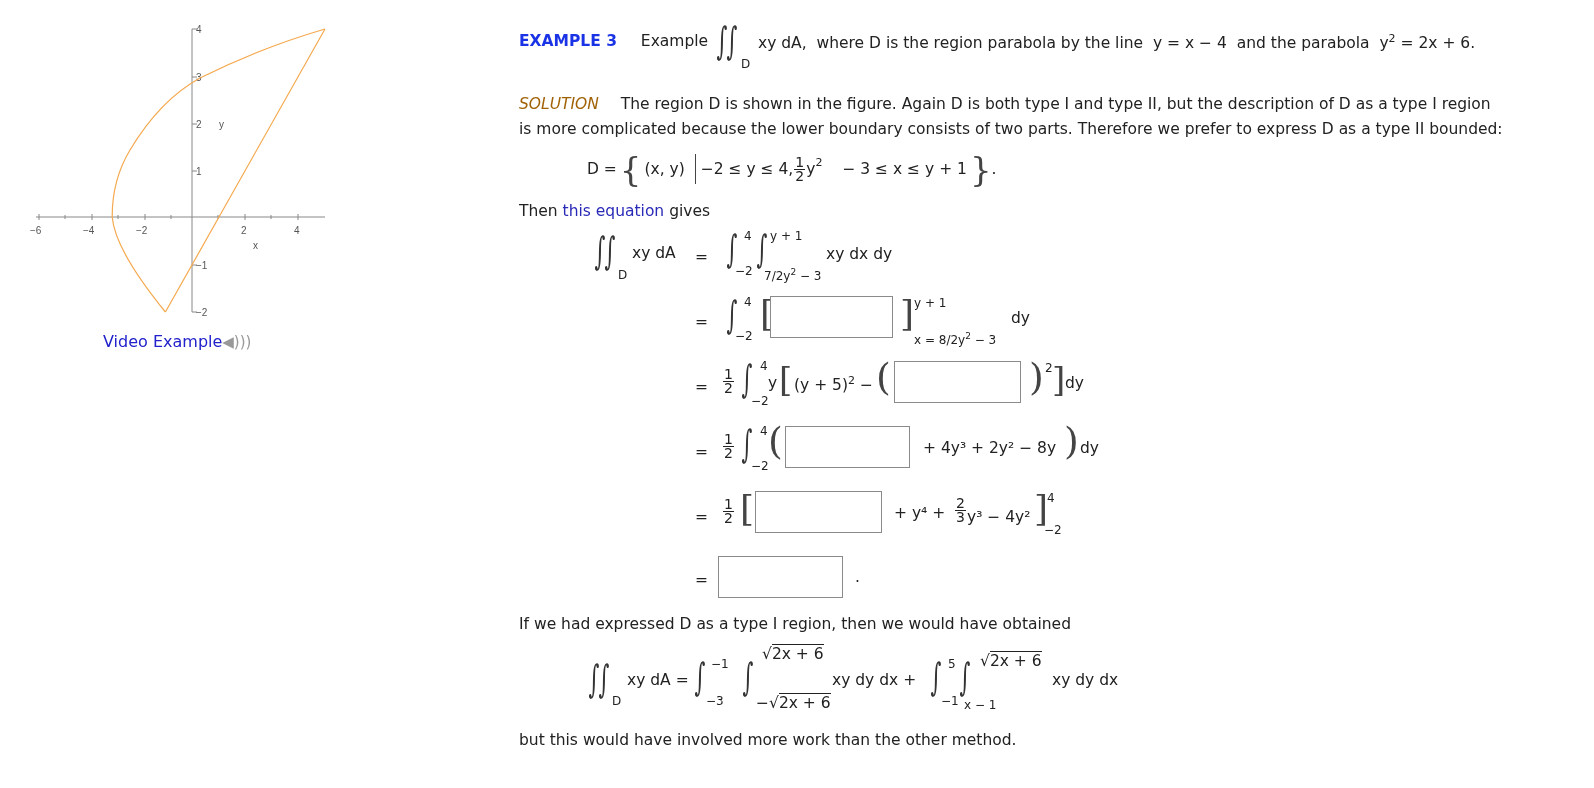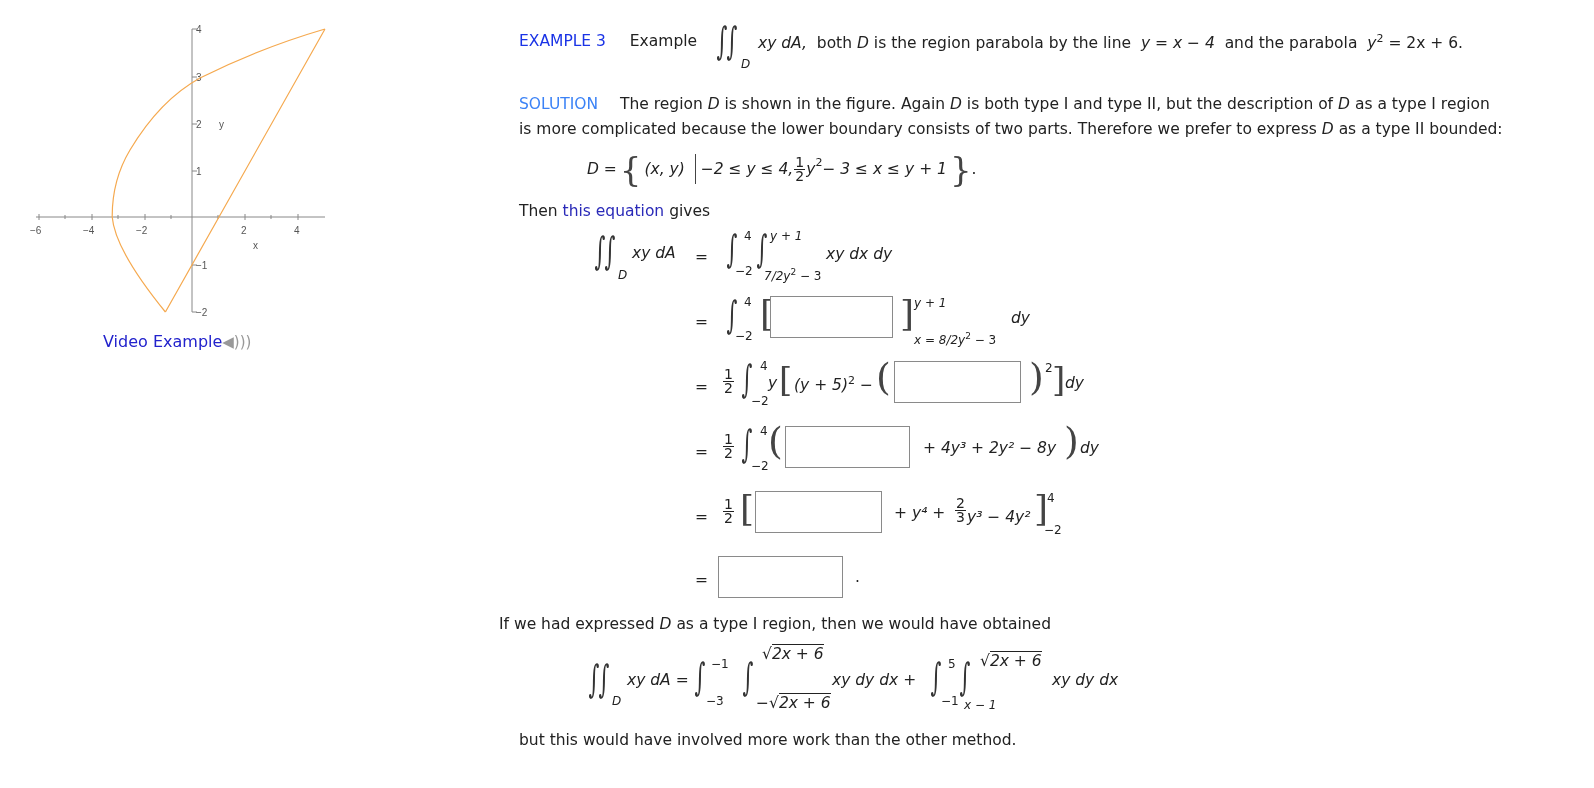--- a/index.html
+++ b/index.html
@@ -1,22 +1,22 @@
 <!DOCTYPE html>
 <html><head>
 <meta charset="utf-8">
 <style>
   html, body { margin:0; padding:0; background:#ffffff; }
   body { width:1594px; height:788px; position:relative; overflow:hidden;
          font-family:"DejaVu Sans", sans-serif; font-size:15.5px; color:#222; }
   .abs { position:absolute; white-space:nowrap; }
-  .it { font-style:italic; }
+  .it { }
   .blue { color:#1a1aff; }
   .link { color:#2a2ac0; }
-  .bold { font-weight:normal; }
+  .bold { font-weight:bold; }
   .sm { font-size:12px; }
   .int { font-family:"DejaVu Serif", serif; font-size:38px; font-weight:100; color:#333; line-height:1; transform:scaleX(0.55); display:inline-block; }
   .big { font-family:"DejaVu Serif", serif; font-weight:100; color:#444; line-height:1; }
   .box { position:absolute; border:1.5px solid #8a8a8a; background:#fff; box-sizing:border-box; }
   .frac { display:inline-flex; flex-direction:column; align-items:center; vertical-align:middle; font-size:14px; line-height:13px; margin:0 1px; }
   .frac .num { border-bottom:1px solid #222; padding:0 1px; }
   sup, sub { font-size:11px; }
   .graph-tick { font-family:"Liberation Sans", sans-serif; font-size:10px; fill:#555; }
 </style>
 </head>
@@ -78,31 +78,31 @@
   <span class="blue bold" style="color:#1a33e6;">EXAMPLE 3</span>
   <span style="display:inline-block;width:14px;"></span>
   <span>Example</span>
 </div>
 <div class="abs" style="left:712px;top:22px;">
   <span class="int">∫</span><span class="int" style="margin-left:-10px;">∫</span>
 </div>
 <span class="abs it sm" style="left:741px;top:57px;">D</span>
 <div class="abs" style="left:758px;top:32px;">
   <span class="it">xy dA,</span>
-  &nbsp;<span>both</span>
+  &nbsp;<span>where</span>
   <span class="it">D</span>
   <span>is the region parabola by the line</span>
   &nbsp;<span class="it">y = x − 4</span>
   &nbsp;<span>and the parabola</span>
   &nbsp;<span class="it">y</span><sup>2</sup>
   <span>= 2x + 6.</span>
 </div>
 
 <div class="abs" style="left:519px;top:95px;">
-  <span style="color:#3b82f6;">SOLUTION</span>
+  <span style="color:#a16207;font-style:italic;">SOLUTION</span>
   <span style="display:inline-block;width:12px;"></span>
   <span>The region</span>
   <span class="it">D</span>
   <span>is shown in the figure. Again</span>
   <span class="it">D</span>
   <span>is both type I and type II, but the description of</span>
   <span class="it">D</span>
   <span>as a type I region</span>
 </div>
 <div class="abs" style="left:519px;top:120px;">
@@ -116,21 +116,21 @@
   <span class="big" style="font-size:34px;margin:0 3px;">{</span>
   <span class="it">(x, y)</span>
   <span style="display:inline-block;width:1px;height:30px;background:#444;margin:0 5px 0 10px;"></span>
   <span class="it">−2 ≤ y ≤ 4,</span>
   <span class="frac">
       <span class="num">1</span>
       <span>2</span>
     </span>
   <span class="it">y</span>
     <sup style="align-self:flex-start;margin-top:4px;">2</sup>
-  <span class="it" style="margin-left:0;">− 3 ≤ x ≤ y + 1</span>
+  <span class="it" style="margin-left:20px;">− 3 ≤ x ≤ y + 1</span>
   <span class="big" style="font-size:34px;margin-left:3px;">}</span>
     <span>.</span>
 </div>
 
 <div class="abs" style="left:519px;top:202px;">
   <span>Then</span>
   <span class="link" style="color:#2a2ab8;cursor:pointer;">this equation</span>
   <span>gives</span>
 </div>
 
@@ -206,21 +206,21 @@
   </span>
 <span class="abs it" style="left:967px;top:508px;">y³ − 4y²</span>
 <span class="abs big" style="left:1034px;top:491px;font-size:36px;">]</span>
 <span class="abs sm" style="left:1047px;top:491px;">4</span>
 <span class="abs sm" style="left:1044px;top:523px;">−2</span>
 
 <span class="abs" style="left:695px;top:571px;">=</span>
 <input class="box" style="left: 718px; top: 556px; width: 125px; height: 42px;" value="">
 <span class="abs" style="left:855px;top:568px;">.</span>
 
-<div class="abs" style="left:499px;top:615px;">
+<div class="abs" style="left:519px;top:615px;">
   <span>If we had expressed</span>
   <span class="it">D</span>
   <span>as a type I region, then we would have obtained</span>
 </div>
 
 <div class="abs" style="left:584px;top:660px;">
   <span class="int">∫</span><span class="int" style="margin-left:-10px;">∫</span>
 </div>
 <span class="abs it sm" style="left:612px;top:694px;">D</span>
 <span class="abs it" style="left:627px;top:671px;">xy dA =</span>

